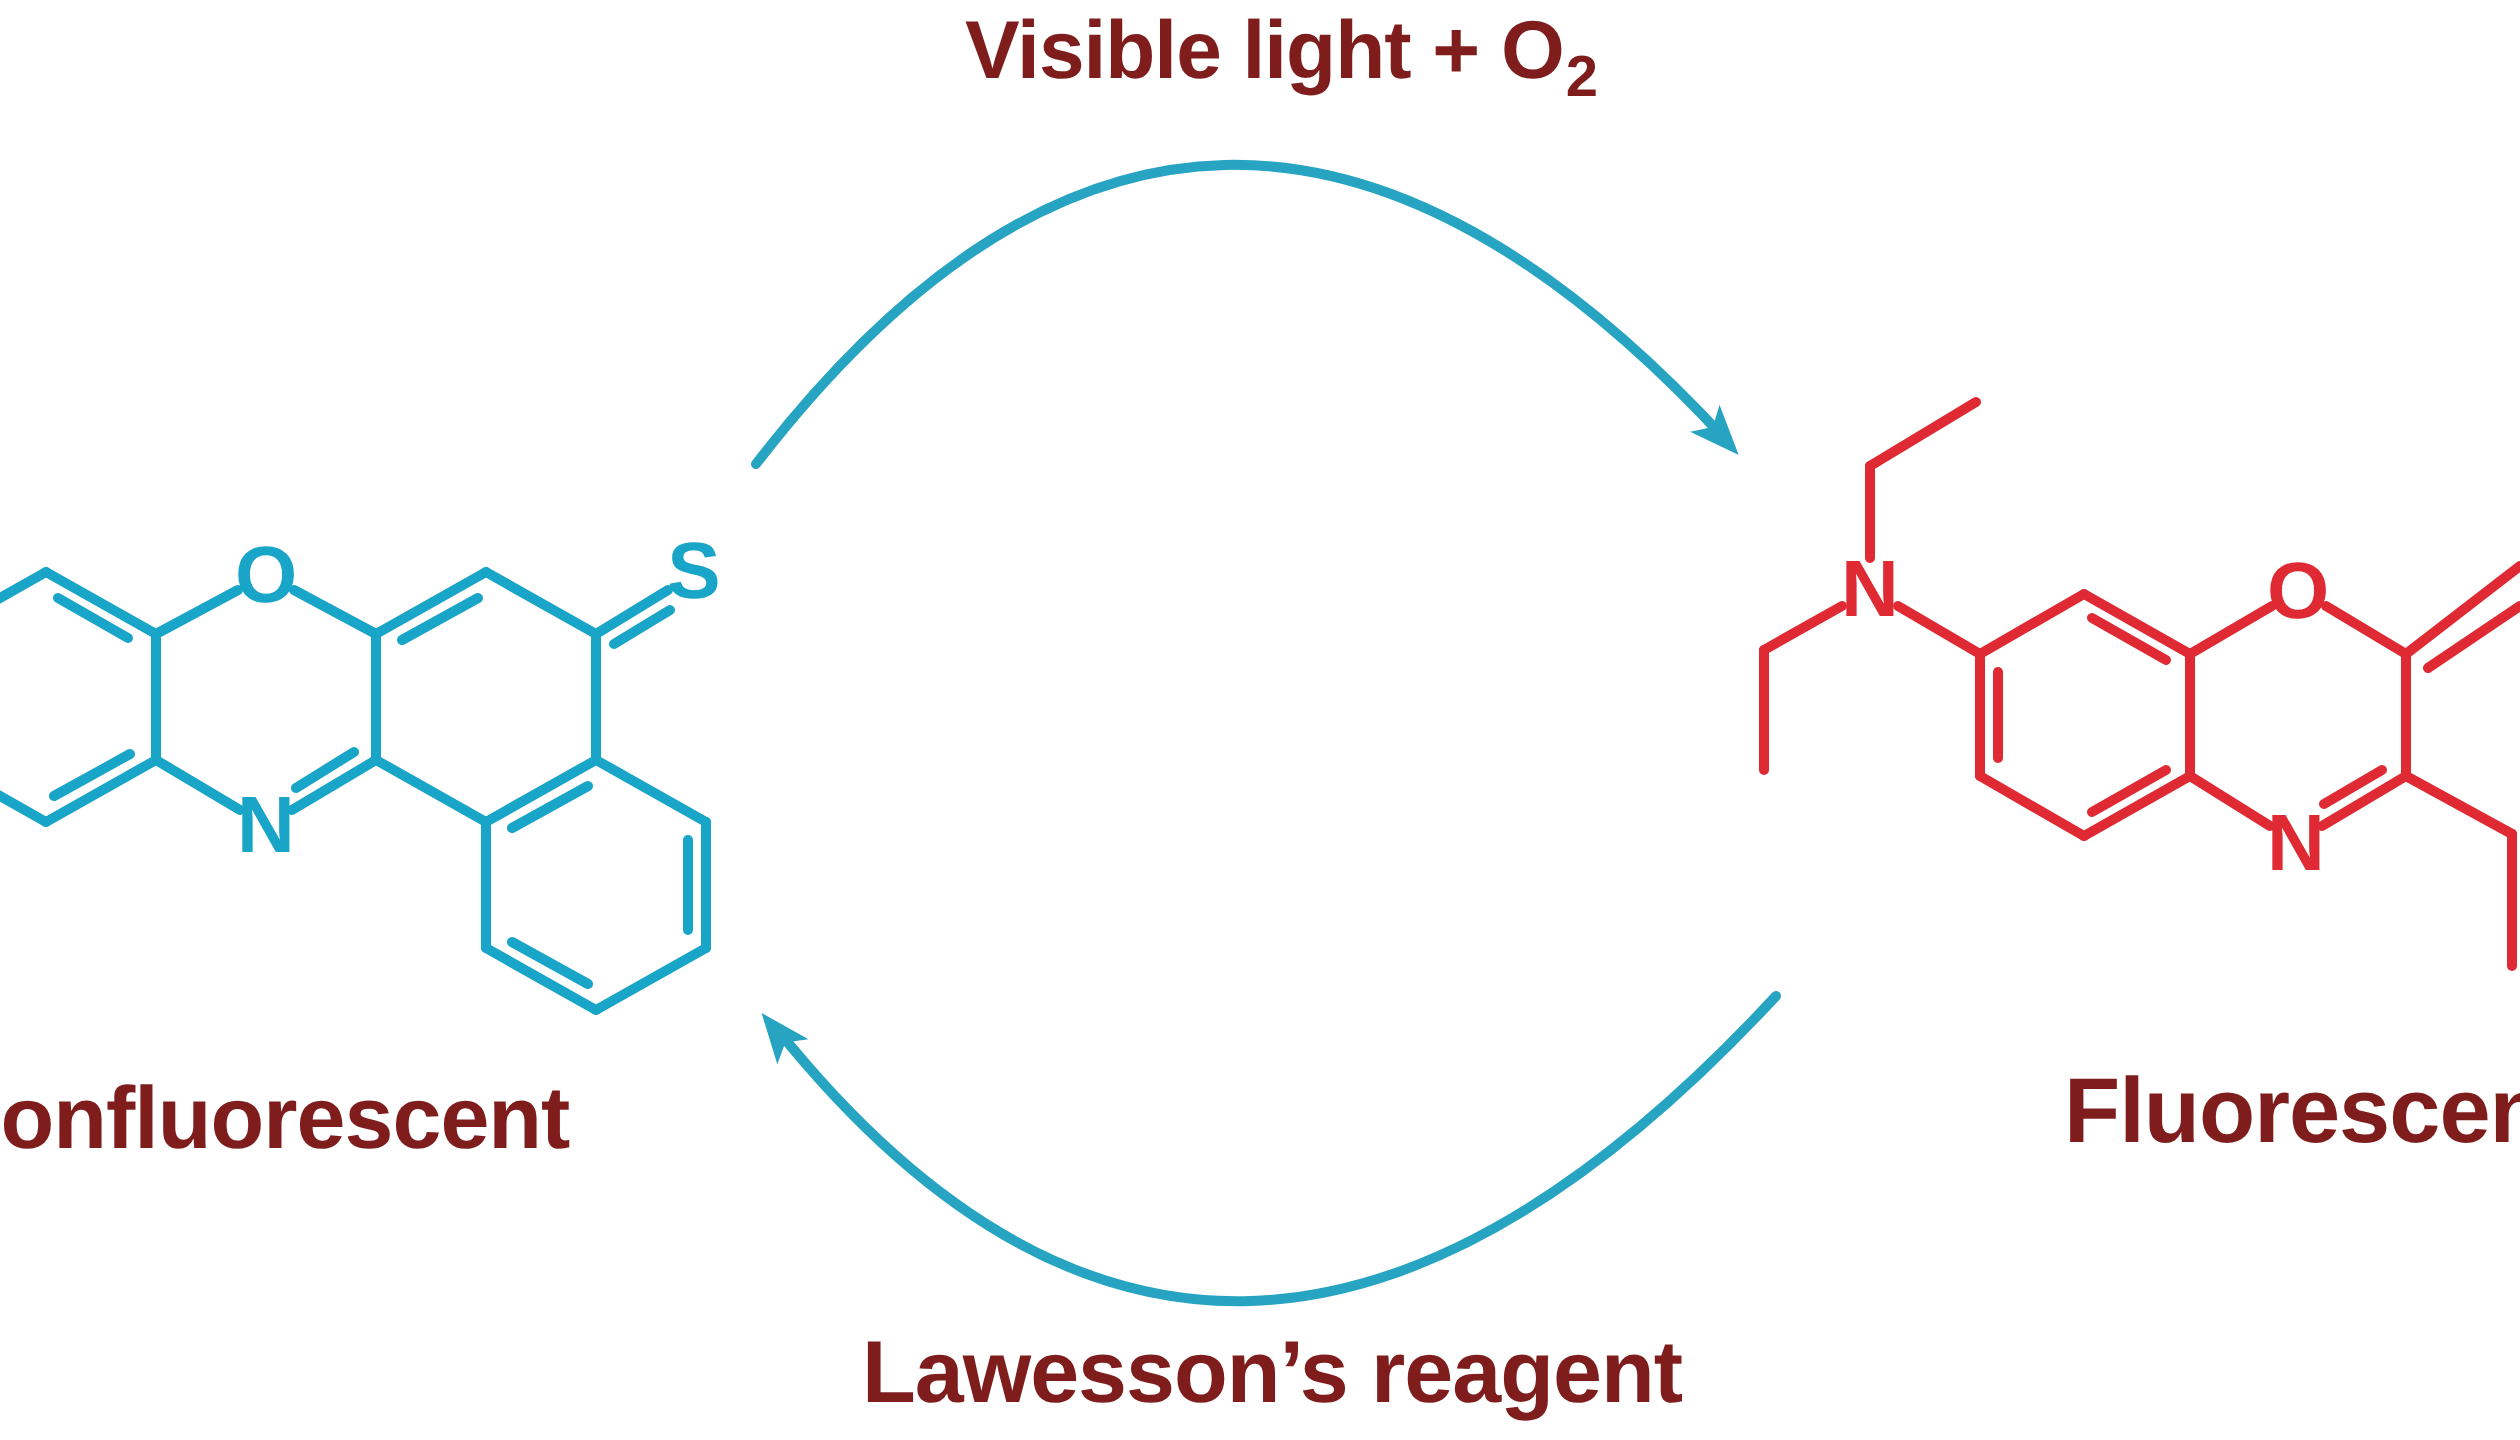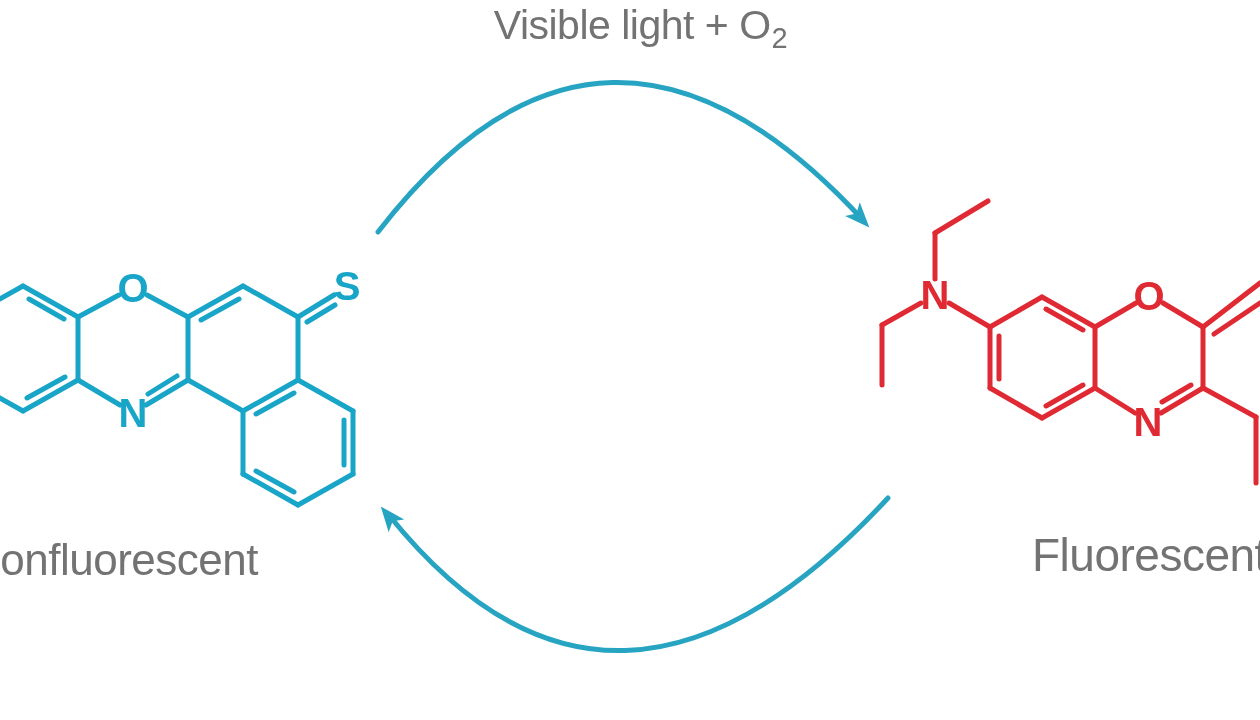--- a/index.html
+++ b/index.html
@@ -18,22 +18,22 @@
     overflow: hidden;
     background: #ffffff;
   }
   #scheme {
     position: absolute;
     left: 0;
     top: 0;
   }
   .heading {
     position: absolute;
-    color: #737373;
-    font-weight: 400;
+    color: #7f1d1d;
+    font-weight: 700;
     white-space: nowrap;
     letter-spacing: -0.5px;
     line-height: 1.05;
   }
   .heading-top {
     top: 4px;
     left: 640px;
     transform: translateX(-50%);
     font-size: 41px;
   }
@@ -136,18 +136,19 @@
       <g>
         <path d="M 888 498 Q 613 795 388 514" fill="none" stroke="#27a4c2" stroke-width="5" stroke-linecap="round"></path>
         <polygon points="2,0 -23,10 -17,0 -23,-10" fill="#27a4c2" transform="translate(382,508) rotate(-128.9)"></polygon>
       </g>
     </svg>
 
   <div class="heading heading-top">
     <span>Visible light + O</span><span class="sub">2</span>
   </div>
 
+  <div class="heading heading-bottom">Lawesson’s reagent</div>
 
   <div class="heading caption-left">Nonfluorescent</div>
 
   <div class="heading caption-right">Fluorescent</div>
 
 </div>
 
 </body></html>

